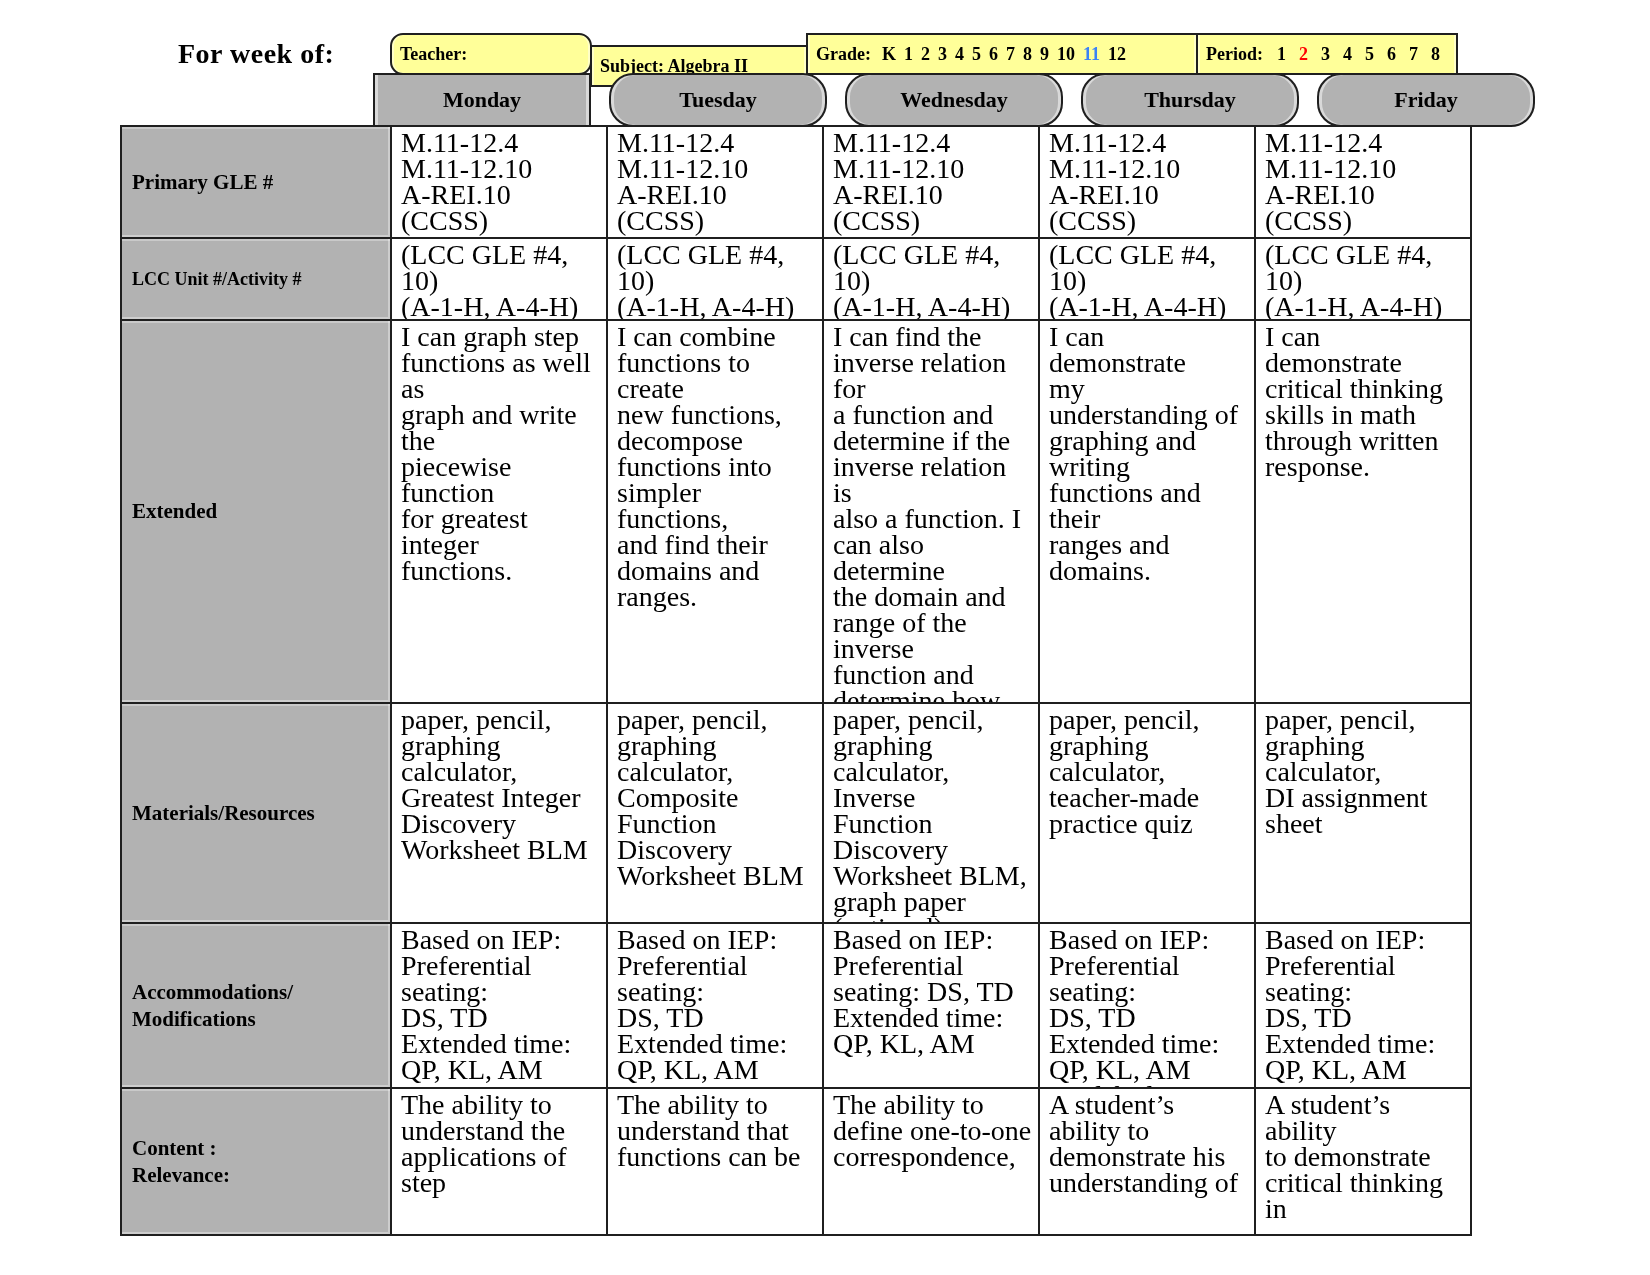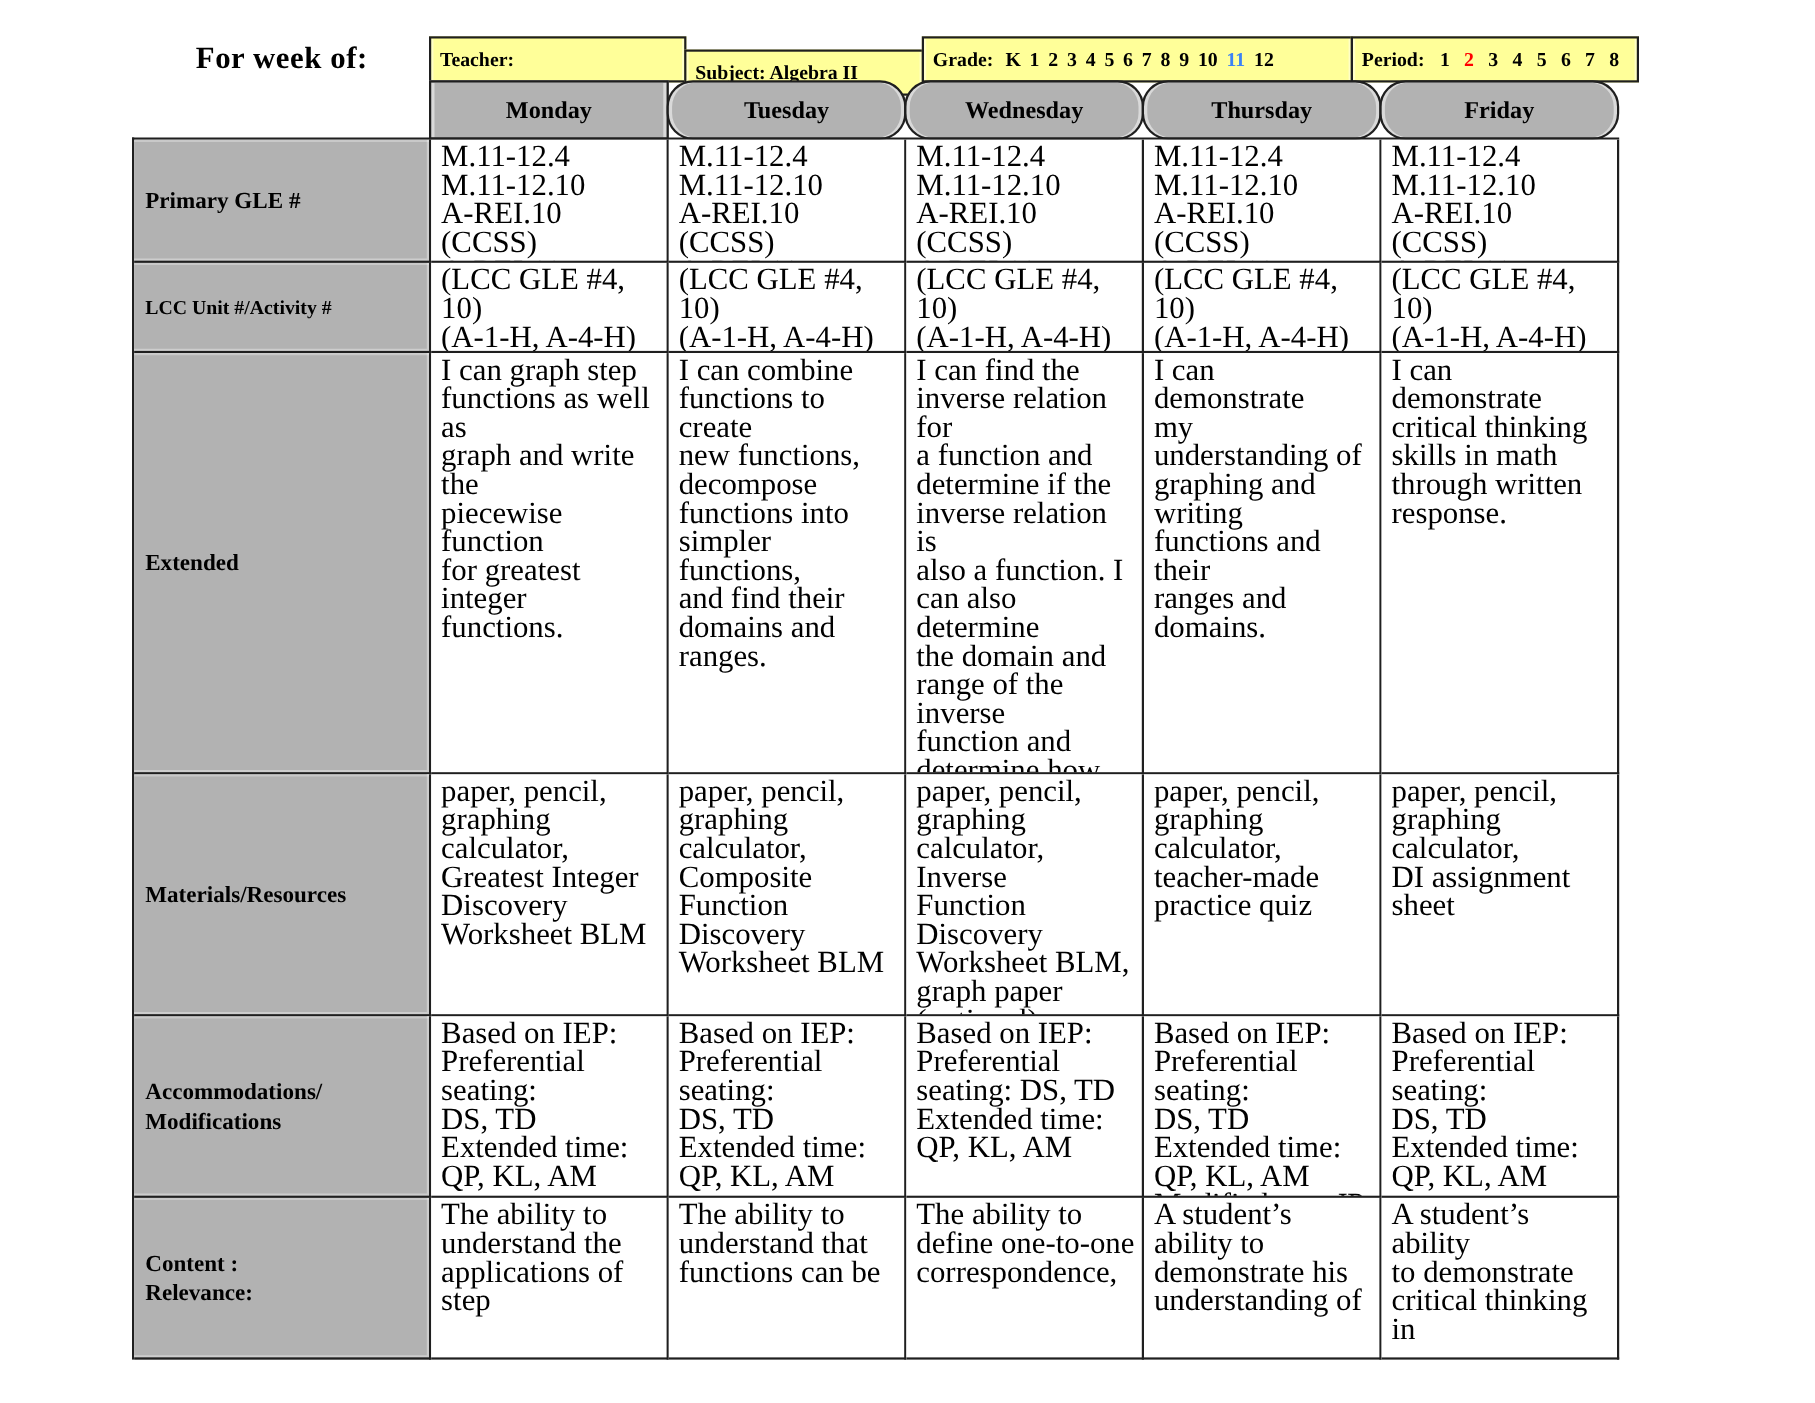--- a/index.html
+++ b/index.html
@@ -13,32 +13,32 @@
   .sheet{position:relative;width:1650px;height:1275px;background:#fff;overflow:hidden;}
 
   .week{position:absolute;left:178px;top:38px;font-weight:bold;font-size:28px;letter-spacing:.5px;}
 
   
   .info-bar{position:absolute;left:390px;top:33px;display:flex;}
   .info-cell{box-sizing:border-box;height:42px;border:2px solid var(--line);background:var(--yellow);
     display:flex;align-items:center;padding:0 8px;font-weight:bold;font-size:18px;white-space:nowrap;
     box-shadow:inset 2px 0 0 rgba(255,255,255,.45), inset -2px 0 0 rgba(255,255,255,.45);}
   .info-cell+.info-cell{margin-left:-2px;}
-  .w-teacher{width:234px;}
+  .w-teacher{width:202px;border-radius:13px;}
   .w-subject{width:218px;margin-top:12px;}
   .w-grade{width:392px;}
   .w-period{width:262px;}
   .nums{display:flex;}
   .nums-grade span{margin-left:8px;}
   .nums-grade span:first-child{margin-left:11px;}
   .nums-period span{margin-left:13px;}
   .nums-period span:first-child{margin-left:14px;}
 
   
-  .day-row{position:absolute;left:390px;top:73px;display:flex;}
+  .day-row{position:absolute;left:373px;top:73px;display:flex;gap:20px;}
   .day-cell{box-sizing:border-box;width:218px;height:54px;border:2px solid var(--line);background:var(--gray);
     display:flex;align-items:center;justify-content:center;font-weight:bold;font-size:22px;
     box-shadow:inset 3px 0 0 rgba(255,255,255,.5), inset -3px 0 0 rgba(255,255,255,.5);}
   .day-cell+.day-cell{margin-left:-2px;border-radius:24px;}
 
   
   .grid{position:absolute;left:120px;top:125px;display:grid;
     grid-template-columns:270px 216px 216px 216px 216px 216px;
     grid-template-rows:112px 82px 383px 220px 165px 147px;
     border-top:2px solid var(--line);border-left:2px solid var(--line);}

